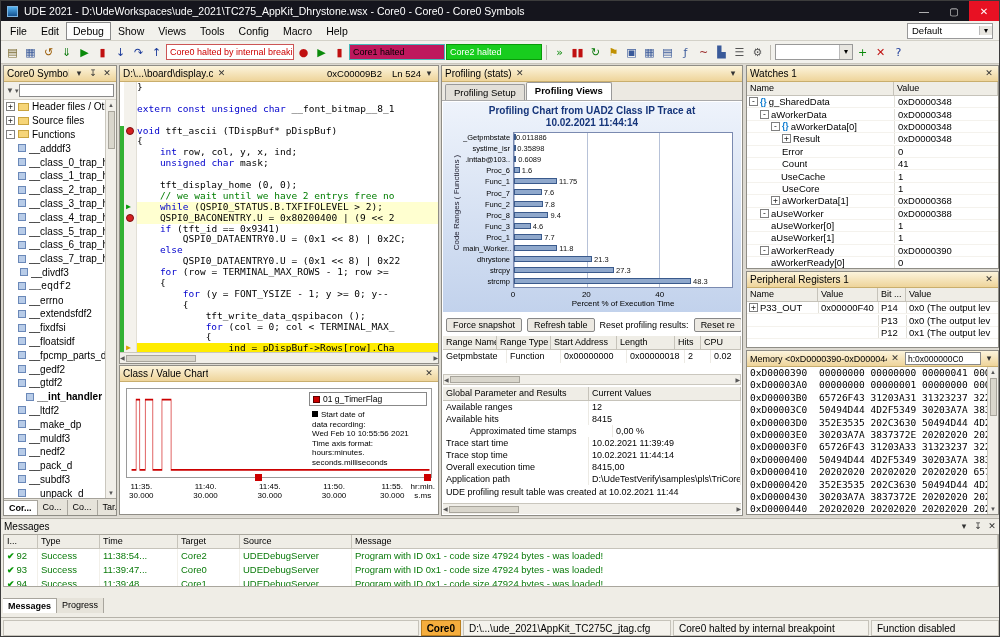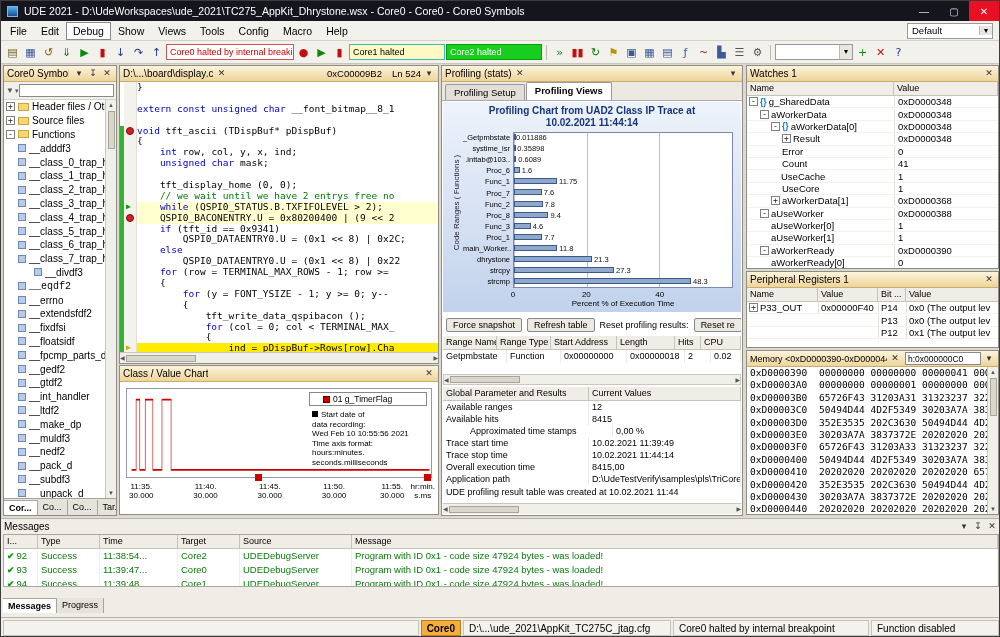--- a/index.html
+++ b/index.html
@@ -19,21 +19,21 @@
 .menubar-right{margin-left:auto;display:flex;align-items:center;gap:3px;padding-right:6px}
 .combo{height:16px;border:1px solid #999;background:#fff;display:flex;align-items:center;font-size:9.5px}
 .combo .ct{padding:0 4px;flex:1;white-space:nowrap;overflow:hidden}
 .combo .ca{width:13px;text-align:center;background:#e8e6e0;border-left:1px solid #bbb;font-size:8px}
 
 .toolbar{position:absolute;left:0;top:40px;right:0;height:23px;background:#f2f1ec;border-bottom:1px solid #c9c6bd;display:flex;align-items:center;padding-left:3px;gap:1px;overflow:hidden}
 .ticon{width:17px;height:17px;text-align:center;line-height:17px;font-size:11px;font-family:"DejaVu Sans",sans-serif;flex:none}
 .tsep{width:1px;height:15px;background:#bdbab1;margin:0 3px;flex:none}
 .tstat{height:16px;line-height:14px;font-size:9px;padding:0 3px;white-space:nowrap;overflow:hidden;border:1px solid;flex:none}
 .st0{width:128px;color:#cc0000;border-color:#cc5555;background:#fff}
-.st1{width:96px;color:#000;border-color:#45b9b9;background:#fef9c3}
+.st1{width:96px;color:#000;border-color:#45b9b9;background:#be185d}
 .st2{width:96px;color:#fff;border-color:#0a9a0a;background:#18cd1e}
 .tcombo{width:78px;height:16px;border:1px solid #999;background:#fff;display:flex;flex:none}
 .tcombo .ct{flex:1}
 .tcombo .ca{width:13px;text-align:center;background:#e8e6e0;border-left:1px solid #bbb;font-size:8px;line-height:14px}
 
 .work{position:absolute;left:0;top:63px;width:1000px;height:453px;background:#dcd9d1}
 .panel{position:absolute;background:#fff;border:1px solid #8f8d86;overflow:hidden}
 .cap{height:16px;background:linear-gradient(#fcf4dc,#eed49a);border-bottom:1px solid #c9ae6d;display:flex;align-items:center;gap:2px;padding:0 3px;font-size:10px}
 .cap .t{white-space:nowrap;overflow:hidden}
 .cap .sp{flex:1}
@@ -65,21 +65,21 @@
 .cmark{width:13px;flex:none;position:relative;background:#f4f2ec;border-right:1px solid #e2dfd6}
 .ctext{flex:1;white-space:pre;line-height:10.9px;overflow:hidden}
 .kw{color:#0000cc}
 .cm{color:#007d00}
 .bg-current .ctext{background:#ffec00}
 .bg-covered .ctext{background:#ffffd0}
 .mk-bp{position:absolute;left:2px;top:1.5px;width:8px;height:8px;border-radius:50%;background:#d42020;border:1px solid #7d0e0e}
 .mk-ar{position:absolute;left:2px;top:0;font-size:8px;line-height:10.9px}
 
 .tplot{position:absolute;left:6px;top:22px;right:6px;bottom:36px;border:1px solid #9a9a9a;background:#fff}
-.tleg{position:absolute;top:3px;right:4px;width:118px;height:14px;border:1px solid #888;background:#fff;display:flex;align-items:center;gap:3px;font-size:8.5px;padding:0 13px}
+.tleg{position:absolute;top:3px;right:4px;width:118px;height:14px;border:1px solid #888;background:#fff;display:flex;align-items:center;gap:3px;font-size:8.5px;padding:0 3px}
 .tlegsq{width:7px;height:7px;background:#cc0000;border:1px solid #5d0000;flex:none}
 .tinfo{position:absolute;top:20px;right:4px;width:118px;font-size:8px;line-height:9.5px;background:#fff;padding:1px 3px}
 .tinfsq{display:inline-block;width:6px;height:6px;background:#000;margin-right:3px}
 .txl{position:absolute;left:6px;right:6px;bottom:4px;height:28px}
 .txitem{position:absolute;transform:translateX(-50%);text-align:center;font-size:8px;line-height:9px;white-space:nowrap}
 .thandle{position:absolute;width:7px;height:7px;background:#cc0000;bottom:-4px}
 
 .ptabs{position:absolute;left:0;top:16px;right:0;height:19px;background:#ece9e2;border-bottom:1px solid #aaa;display:flex;align-items:flex-end;padding-left:3px}
 .ptab{font-size:9.5px;padding:2px 8px;border:1px solid #999;border-bottom:none;background:#e2dfd8;margin-right:1px;border-radius:2px 2px 0 0;height:16px}
 .ptab.active{background:#fff;font-weight:bold;height:18px}
@@ -279,21 +279,21 @@
             <span class="tlabel">__class_5_trap_h</span>
           </div>
           <div class="trow" style="padding-left: 14px;">
             <span class="leafic"></span>
             <span class="tlabel">__class_6_trap_h</span>
           </div>
           <div class="trow" style="padding-left: 14px;">
             <span class="leafic"></span>
             <span class="tlabel">__class_7_trap_h</span>
           </div>
-          <div class="trow" style="padding-left: 30px; text-align: center;">
+          <div class="trow" style="padding-left: 16px; text-align: center;">
             <span class="leafic"></span>
             <span class="tlabel">__divdf3</span>
           </div>
           <div class="trow" style="padding-left: 14px; font-family: Liberation Mono, monospace;">
             <span class="leafic"></span>
             <span class="tlabel">__eqdf2</span>
           </div>
           <div class="trow" style="padding-left: 14px;">
             <span class="leafic"></span>
             <span class="tlabel">__errno</span>
@@ -315,21 +315,21 @@
             <span class="tlabel">__fpcmp_parts_d</span>
           </div>
           <div class="trow" style="padding-left: 14px;">
             <span class="leafic"></span>
             <span class="tlabel">__gedf2</span>
           </div>
           <div class="trow" style="padding-left: 14px;">
             <span class="leafic"></span>
             <span class="tlabel">__gtdf2</span>
           </div>
-          <div class="trow" style="padding-left: 14px;">
+          <div class="trow" style="padding-left: 22px; font-weight: bold;">
             <span class="leafic"></span>
             <span class="tlabel">__int_handler</span>
           </div>
           <div class="trow" style="padding-left: 14px;">
             <span class="leafic"></span>
             <span class="tlabel">__ltdf2</span>
           </div>
           <div class="trow" style="padding-left: 14px;">
             <span class="leafic"></span>
             <span class="tlabel">__make_dp</span>

